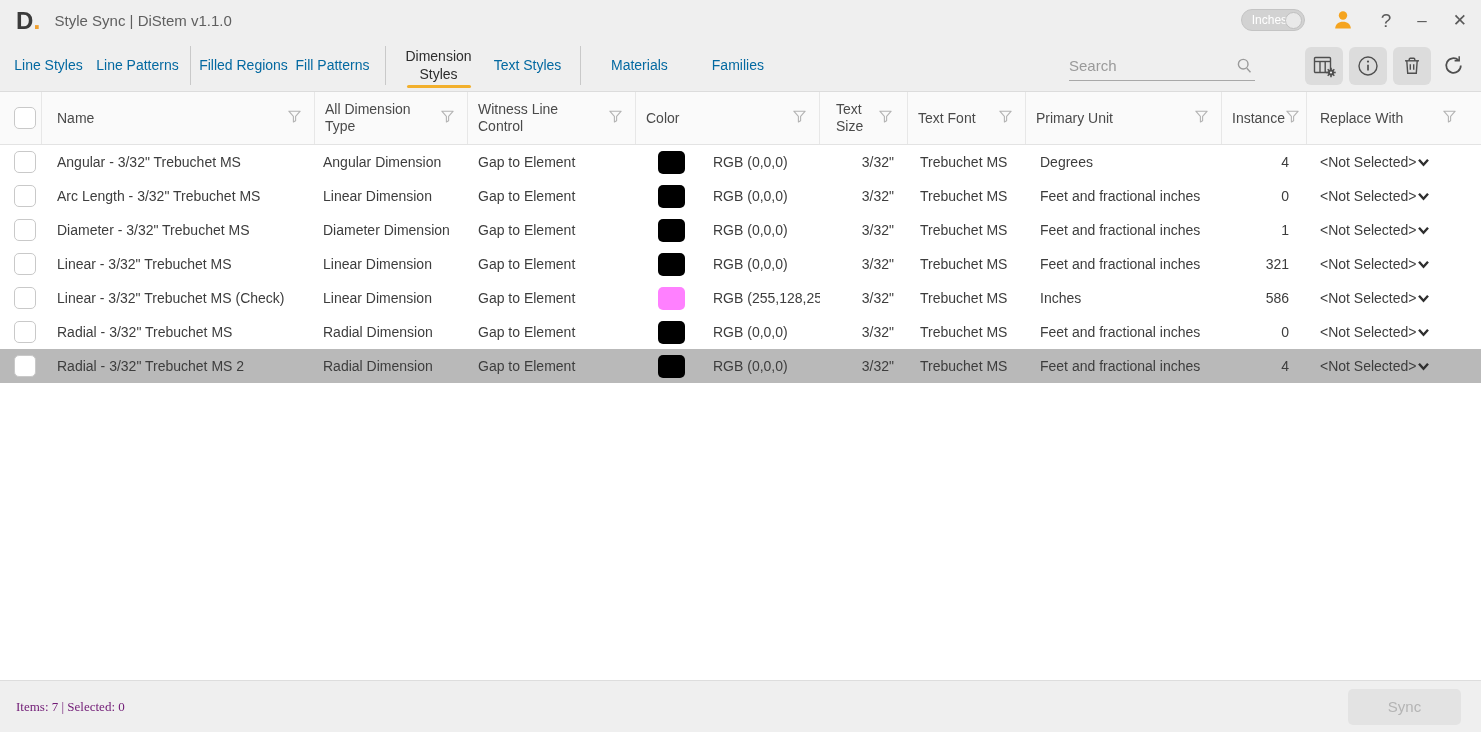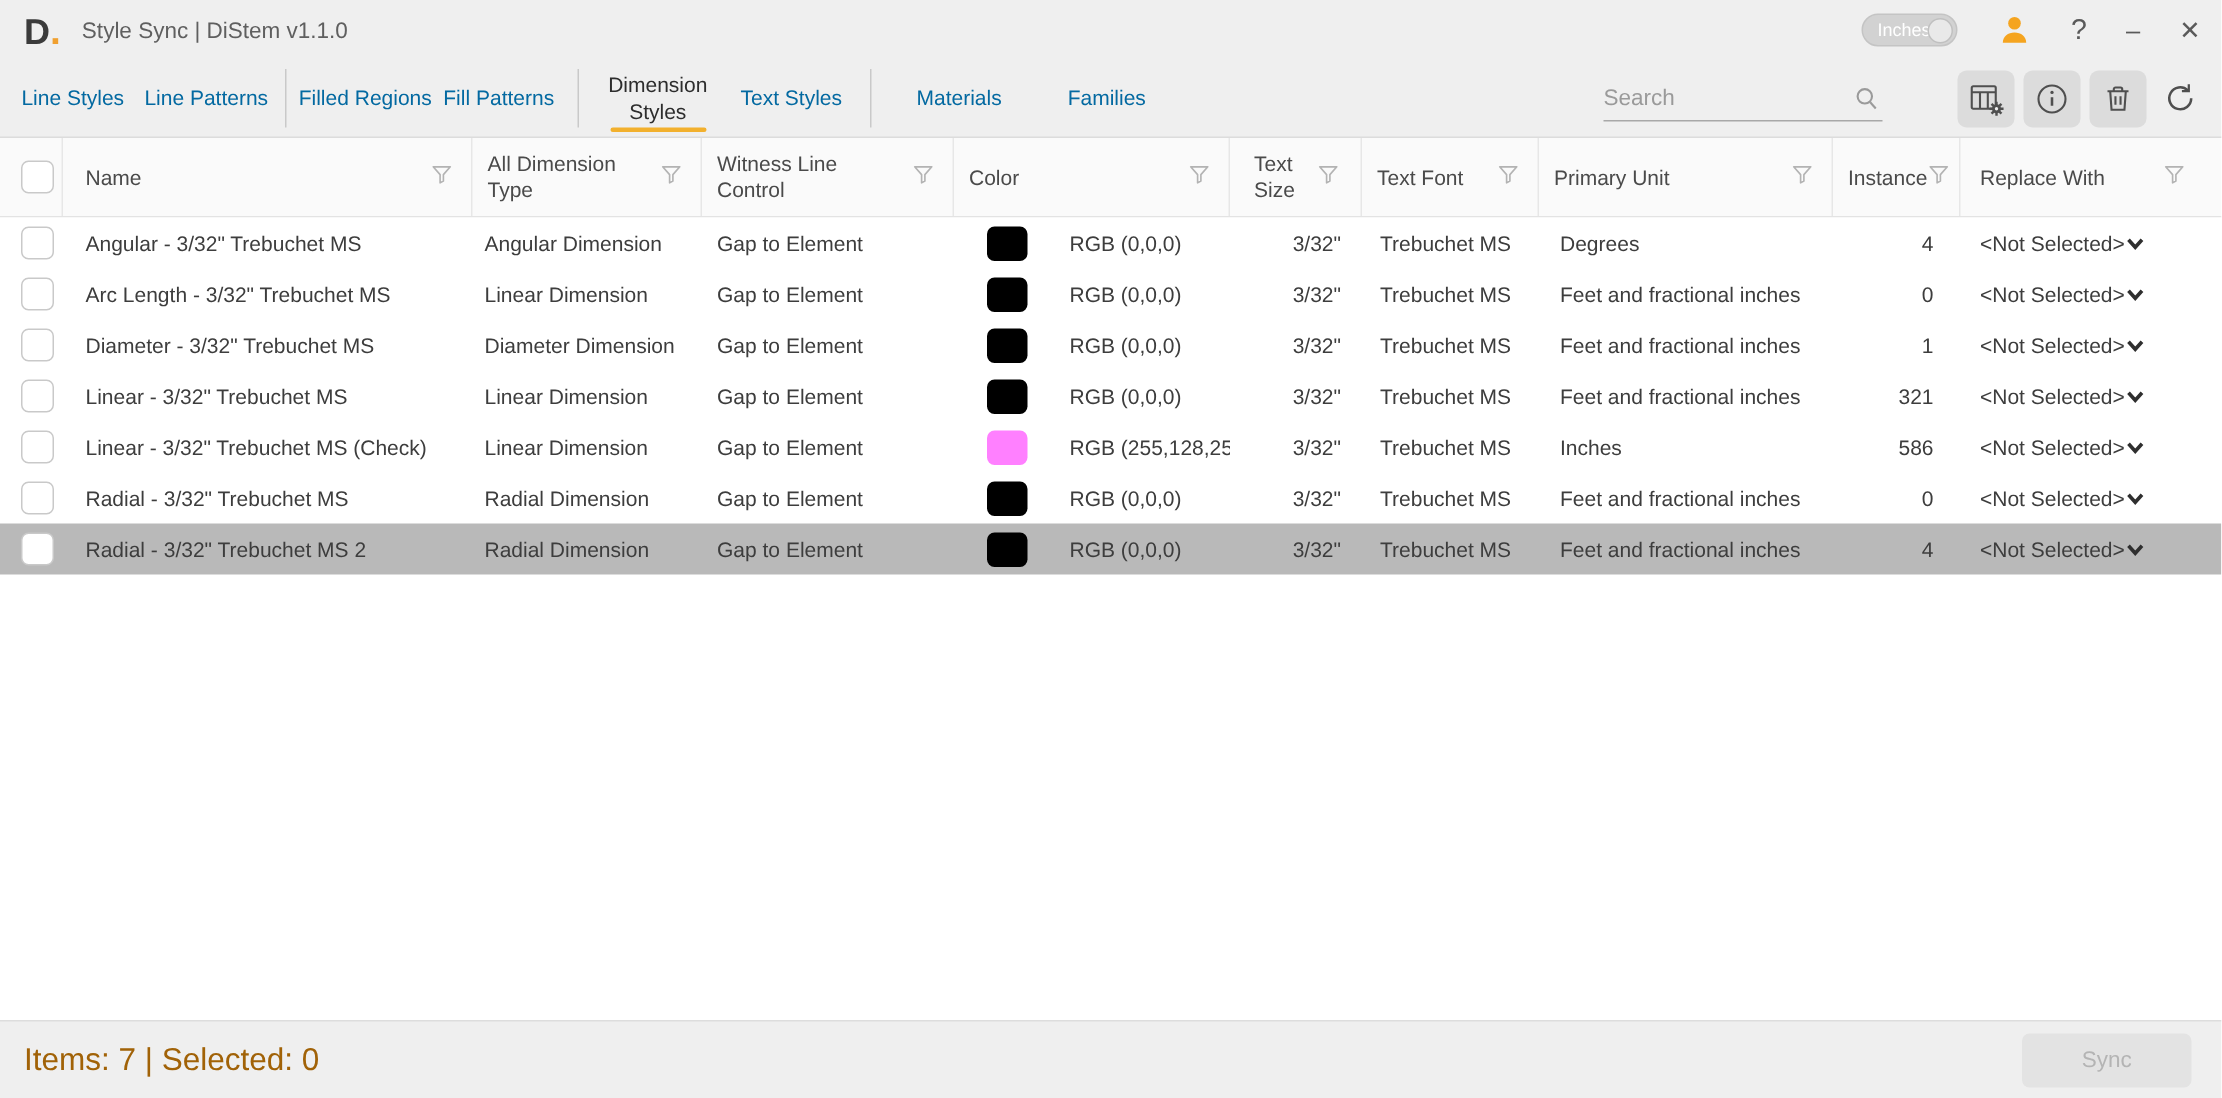--- a/index.html
+++ b/index.html
@@ -59,21 +59,21 @@
   .c-size { justify-content:flex-end; padding-right:14px; }
   .c-font { padding-left:12px; }
   .c-unit { padding-left:14px; }
   .c-instance { justify-content:flex-end; padding-right:18px; }
   .c-replace { padding-left:13px; padding-right:24px; justify-content:flex-start; cursor:pointer; }
   .checkbox { width:22px; height:22px; border:1px solid #c9c9c9; border-radius:5px; background:#ffffff; cursor:pointer; flex:0 0 auto; }
   .swatch { width:27px; height:23px; border-radius:5px; background:#000; flex:0 0 auto; }
 
   
   .status-bar { height:52px; background:#efefef; border-top:1px solid #dddddd; display:flex; align-items:center; padding:0 20px 0 16px; flex:0 0 auto; }
-  .status-text { font-size:21px; color:#a16207; }
+  .status-text { font-size:13px; color:#701a75;font-family:Liberation Serif, serif; }
   .sync-btn { margin-left:auto; width:113px; height:36px; border:none; border-radius:5px; background:#e3e3e3; color:#b4b4b4; font-size:15px; font-family:inherit; }
 </style>
 </head>
 <body>
 
 <div class="app">
 
   <div class="title-bar">
     <span class="logo"><span>D</span><span class="dot">.</span></span>
     <span class="app-title">Style Sync | DiStem v1.1.0</span>

